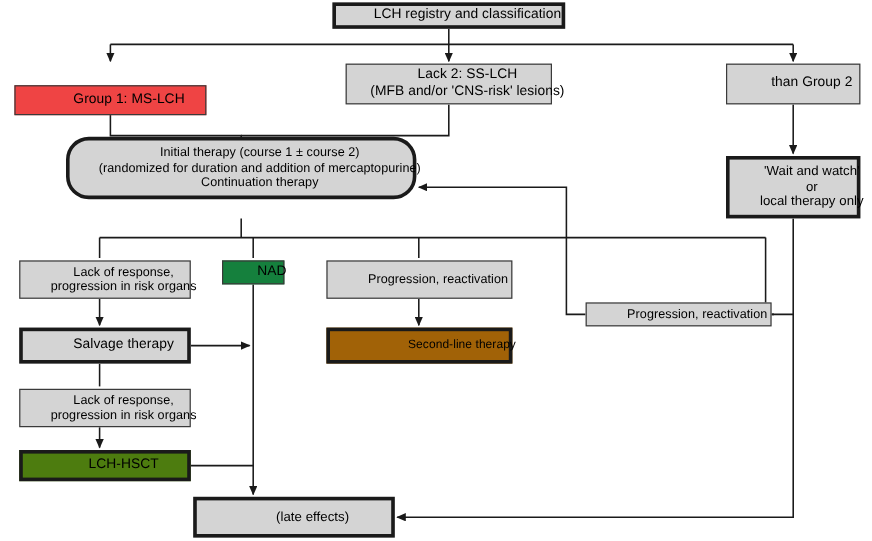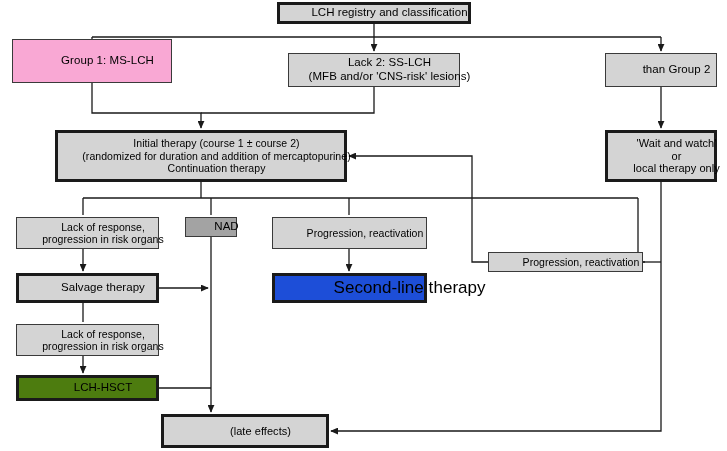--- a/index.html
+++ b/index.html
@@ -90,77 +90,77 @@
         <path d="M 643,262 L 661,262" stroke="#1a1a1a"></path>
       </g>
   </svg>
 
   <div id="node-layer">
       <div class="node thick" style="left: 277px; top: 2px; width: 194px; height: 22px; font-size: 11.5px; background: rgb(212, 212, 212); border-color: rgb(26, 26, 26);">
         <div class="lines">
           <span class="ln">LCH registry and classification</span>
         </div>
       </div>
-      <div class="node thin" style="left: 12px; top: 39px; width: 160px; height: 44px; font-size: 11.5px; background: #f9a8d4; border-color: rgb(58, 58, 58);">
+      <div class="node thin" style="left: 12px; top: 71px; width: 160px; height: 25px; font-size: 11.5px; background: #ef4444; border-color: rgb(58, 58, 58);">
         <div class="lines">
           <span class="ln">Group 1: MS-LCH</span>
         </div>
       </div>
       <div class="node thin" style="left: 288px; top: 53px; width: 172px; height: 34px; font-size: 11.5px; background: rgb(212, 212, 212); border-color: rgb(58, 58, 58);">
         <div class="lines">
           <span class="ln">Lack 2: SS-LCH</span>
           <span class="ln">(MFB and/or 'CNS-risk' lesions)</span>
         </div>
       </div>
       <div class="node thin" style="left: 605px; top: 53px; width: 112px; height: 34px; font-size: 11.5px; background: rgb(212, 212, 212); border-color: rgb(58, 58, 58);">
         <div class="lines">
           <span class="ln">than Group 2</span>
         </div>
       </div>
-      <div class="node thick" style="left: 55px; top: 130px; width: 292px; height: 52px; font-size: 10.5px; background: rgb(212, 212, 212); border-color: rgb(26, 26, 26);">
+      <div class="node thick" style="left: 55px; top: 114px; width: 292px; height: 52px; font-size: 10.5px; background: rgb(212, 212, 212); border-color: rgb(26, 26, 26); border-radius: 19px;">
         <div class="lines">
           <span class="ln">Initial therapy (course 1 ± course 2)</span>
           <span class="ln">(randomized for duration and addition of mercaptopurine)</span>
           <span class="ln">Continuation therapy</span>
         </div>
       </div>
       <div class="node thick" style="left: 605px; top: 130px; width: 112px; height: 52px; font-size: 11px; background: rgb(212, 212, 212); border-color: rgb(26, 26, 26);">
         <div class="lines">
           <span class="ln">'Wait and watch'</span>
           <span class="ln">or</span>
           <span class="ln">local therapy only</span>
         </div>
       </div>
       <div class="node thin" style="left: 16px; top: 217px; width: 143px; height: 32px; font-size: 10.5px; background: rgb(212, 212, 212); border-color: rgb(58, 58, 58);">
         <div class="lines">
           <span class="ln">Lack of response,</span>
           <span class="ln">progression in risk organs</span>
         </div>
       </div>
-      <div class="node thin" style="left: 185px; top: 217px; width: 52px; height: 20px; font-size: 11.5px; background: #a3a3a3; border-color: rgb(58, 58, 58);">
+      <div class="node thin" style="left: 185px; top: 217px; width: 52px; height: 20px; font-size: 11.5px; background: #15803d; border-color: rgb(58, 58, 58);">
         <div class="lines">
           <span class="ln">NAD</span>
         </div>
       </div>
       <div class="node thin" style="left: 272px; top: 217px; width: 155px; height: 32px; font-size: 10.5px; background: rgb(212, 212, 212); border-color: rgb(58, 58, 58);">
         <div class="lines">
           <span class="ln">Progression, reactivation</span>
         </div>
       </div>
       <div class="node thin" style="left: 488px; top: 252px; width: 155px; height: 20px; font-size: 10.5px; background: rgb(212, 212, 212); border-color: rgb(58, 58, 58);">
         <div class="lines">
           <span class="ln">Progression, reactivation</span>
         </div>
       </div>
       <div class="node thick" style="left: 16px; top: 273px; width: 143px; height: 30px; font-size: 11.5px; background: rgb(212, 212, 212); border-color: rgb(26, 26, 26);">
         <div class="lines">
           <span class="ln">Salvage therapy</span>
         </div>
       </div>
-      <div class="node thick" style="left: 272px; top: 273px; width: 155px; height: 30px; font-size: 17px; background: #1d4ed8; border-color: rgb(26, 26, 26); padding-left: 40px;">
+      <div class="node thick" style="left: 272px; top: 273px; width: 155px; height: 30px; font-size: 10px; background: #a16207; border-color: rgb(26, 26, 26); padding-left: 40px;">
         <div class="lines">
           <span class="ln">Second-line therapy</span>
         </div>
       </div>
       <div class="node thin" style="left: 16px; top: 324px; width: 143px; height: 32px; font-size: 10.5px; background: rgb(212, 212, 212); border-color: rgb(58, 58, 58);">
         <div class="lines">
           <span class="ln">Lack of response,</span>
           <span class="ln">progression in risk organs</span>
         </div>
       </div>

